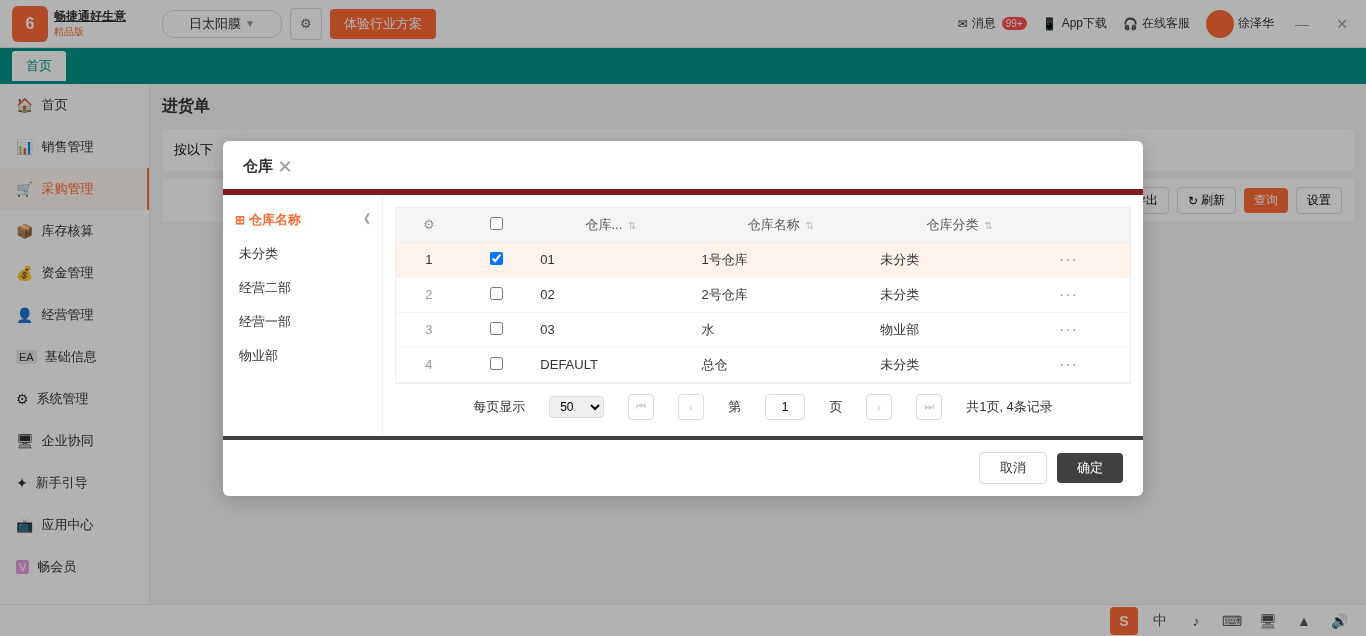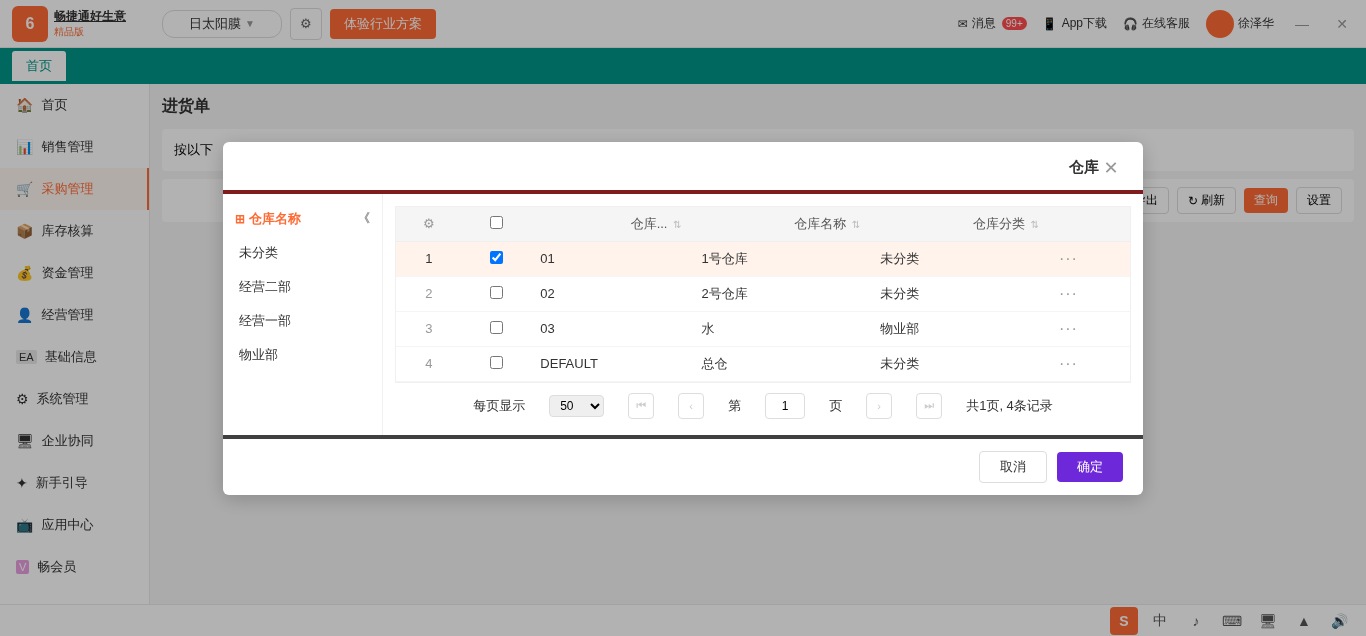--- a/index.html
+++ b/index.html
@@ -225,23 +225,23 @@
       border-radius: 6px;
       width: 920px;
       max-height: 560px;
       display: flex;
       flex-direction: column;
       box-shadow: 0 4px 20px rgba(0,0,0,0.2);
     }
     .modal-header {
       display: flex;
       align-items: center;
-      justify-content: flex-end;
+      justify-content: flex-start;
       padding: 14px 20px 10px;
-      border-bottom: 4px solid #7f1d1d;
+      border-bottom: 6px solid #7f1d1d;
     }
     .modal-title { font-size: 15px; font-weight: bold; color: #333; }
     .modal-close {
       cursor: pointer;
       color: #999;
       font-size: 18px;
       width: 24px; height: 24px;
       display: flex; align-items: center; justify-content: center;
     }
     .modal-body {
@@ -346,21 +346,21 @@
     table {
       width: 100%;
       border-collapse: collapse;
       font-size: 13px;
     }
     thead tr {
       background: #f5f5f5;
     }
     th {
       padding: 8px 10px;
-      text-align: right;
+      text-align: center;
       color: #555;
       font-weight: normal;
       border-bottom: 1px solid #eee;
       white-space: nowrap;
     }
     td {
       padding: 8px 10px;
       border-bottom: 1px solid #f5f5f5;
       color: #333;
     }
@@ -426,21 +426,21 @@
     .btn-cancel {
       border: 1px solid #ddd;
       background: white;
       padding: 6px 20px;
       border-radius: 4px;
       cursor: pointer;
       font-size: 13px;
       color: #333;
     }
     .btn-confirm {
-      background: #6d28d9;
+      background: #404040;
       color: white;
       border: none;
       padding: 6px 20px;
       border-radius: 4px;
       cursor: pointer;
       font-size: 13px;
     }
 
     
     .bottom-bar {

